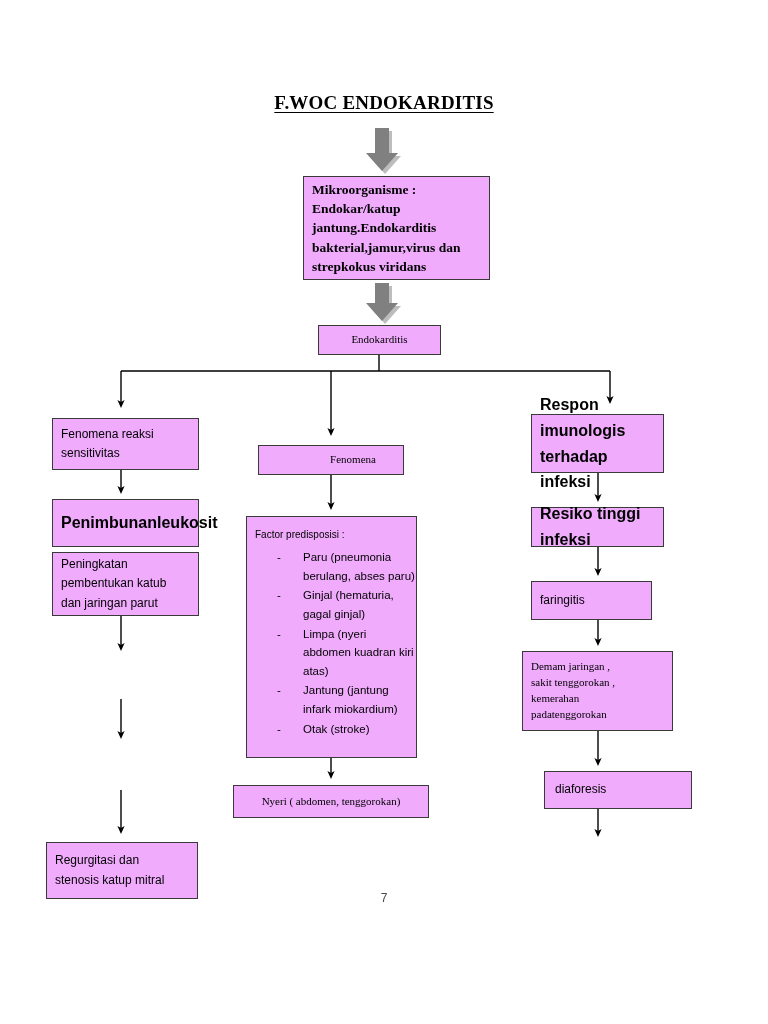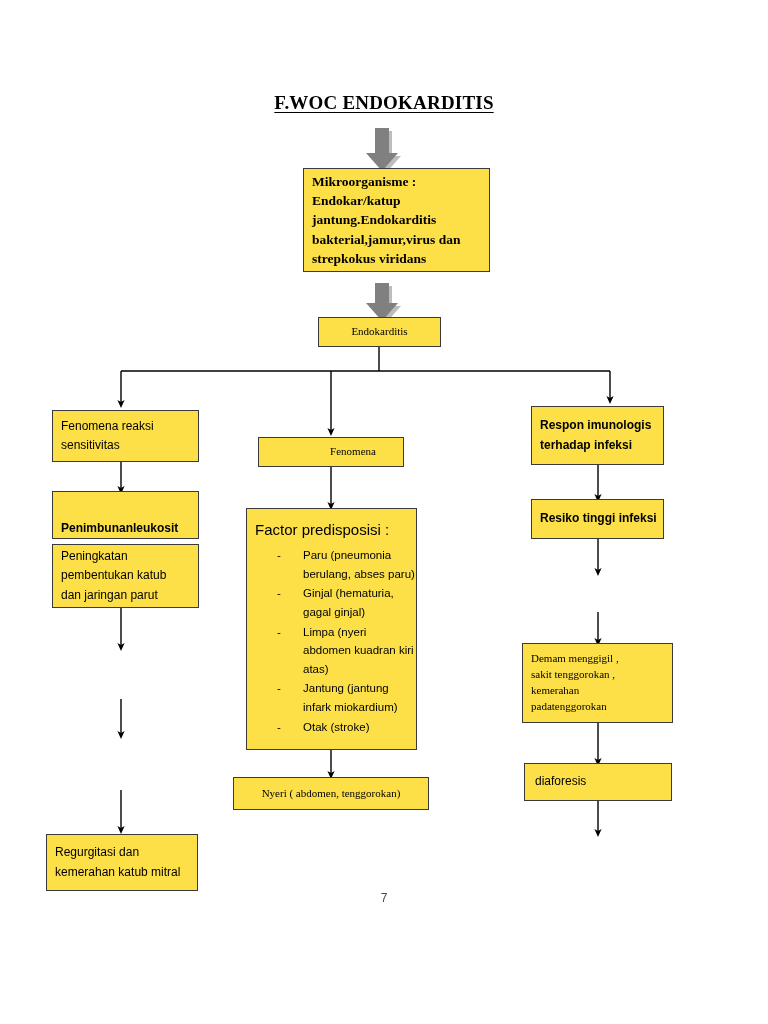--- a/index.html
+++ b/index.html
@@ -37,24 +37,25 @@
     letter-spacing: 0.2px;
     text-decoration: underline;
     text-underline-offset: 3px;
   }
 
   
   .box {
     position: absolute;
     box-sizing: border-box;
     border: 1.3px solid #3a3a3a;
-    background: #fde047;
+    background: #f0abfc;
     display: flex;
     flex-direction: column;
     justify-content: center;
+    margin-top: 8px;
   }
   .box .txt {
     display: block;
     white-space: pre-line;
   }
 
   
   .serif {
     font-family: "Liberation Serif", serif;
     font-size: 11px;
@@ -68,21 +69,21 @@
   }
   
   .sans {
     font-family: "Liberation Sans", sans-serif;
     font-size: 12px;
     line-height: 1.62;
   }
   .sans-bold {
     font-family: "Liberation Sans", sans-serif;
     font-weight: bold;
-    font-size: 12px;
+    font-size: 16px;
     line-height: 1.62;
   }
 
   .pad-l { padding-left: 8px; padding-right: 6px; }
   .center { text-align: center; align-items: center; }
 
   
   #lines {
     position: absolute;
     left: 0; top: 0;
@@ -93,21 +94,21 @@
 
   
   .blockarrow {
     position: absolute;
     pointer-events: none;
   }
 
   
   .list-title {
     font-family: "Liberation Sans", sans-serif;
-    font-size: 15px;
+    font-size: 10px;
     padding: 0 0 8px 8px;
   }
   .list {
     margin: 0;
     padding: 0;
     list-style: none;
   }
   .list li {
     position: relative;
     font-family: "Liberation Sans", sans-serif;
@@ -188,35 +189,35 @@
 
   <div class="box serif center" style="left:318px; top:317px; width:123px; height:30px;">
     <span class="txt">Endokarditis</span>
   </div>
 
   <div class="box sans pad-l" style="left:52px; top:410px; width:147px; height:52px;">
     <span class="txt">Fenomena reaksi
 sensitivitas</span>
   </div>
 
-  <div class="box sans-bold pad-l" style="left:52px; top:491px; width:147px; height:48px;justify-content:flex-end;">
+  <div class="box sans-bold pad-l" style="left:52px; top:491px; width:147px; height:48px;">
     <span class="txt">Penimbunanleukosit</span>
   </div>
 
   <div class="box sans pad-l" style="left:52px; top:544px; width:147px; height:64px;">
     <span class="txt">Peningkatan
 pembentukan katub
 dan jaringan parut</span>
   </div>
 
 
 
   <div class="box sans pad-l" style="left:46px; top:834px; width:152px; height:57px;">
     <span class="txt">Regurgitasi dan
-kemerahan katub mitral</span>
+stenosis katup mitral</span>
   </div>
 
   <div class="box serif center" style="left:258px; top:437px; width:146px; height:30px;padding-left:44px;">
     <span class="txt">Fenomena</span>
   </div>
 
   <div class="box" style="left:246px; top:508px; width:171px; height:242px; justify-content:flex-start; padding-top:12px;">
     <div class="list-title">Factor predisposisi :</div>
     <ul class="list">
       <li>
@@ -248,28 +249,31 @@
 
   <div class="box sans-bold pad-l" style="left:531px; top:406px; width:133px; height:59px;">
     <span class="txt">Respon imunologis
 terhadap infeksi</span>
   </div>
 
   <div class="box sans-bold pad-l" style="left:531px; top:499px; width:133px; height:40px;">
     <span class="txt">Resiko tinggi infeksi</span>
   </div>
 
+  <div class="box sans pad-l" style="left:531px; top:573px; width:121px; height:39px;">
+    <span class="txt">faringitis</span>
+  </div>
 
   <div class="box serif pad-l" style="left:522px; top:643px; width:151px; height:80px;">
-    <span class="txt">Demam menggigil ,
+    <span class="txt">Demam jaringan ,
 sakit tenggorokan ,
 kemerahan
 padatenggorokan</span>
   </div>
 
-  <div class="box sans pad-l" style="left:524px; top:763px; width:148px; height:38px;padding-left:10px;">
+  <div class="box sans pad-l" style="left:544px; top:763px; width:148px; height:38px;padding-left:10px;">
     <span class="txt">diaforesis</span>
   </div>
 
 
   <div class="page-number">7</div>
 
 </div>
 
 </body></html>

